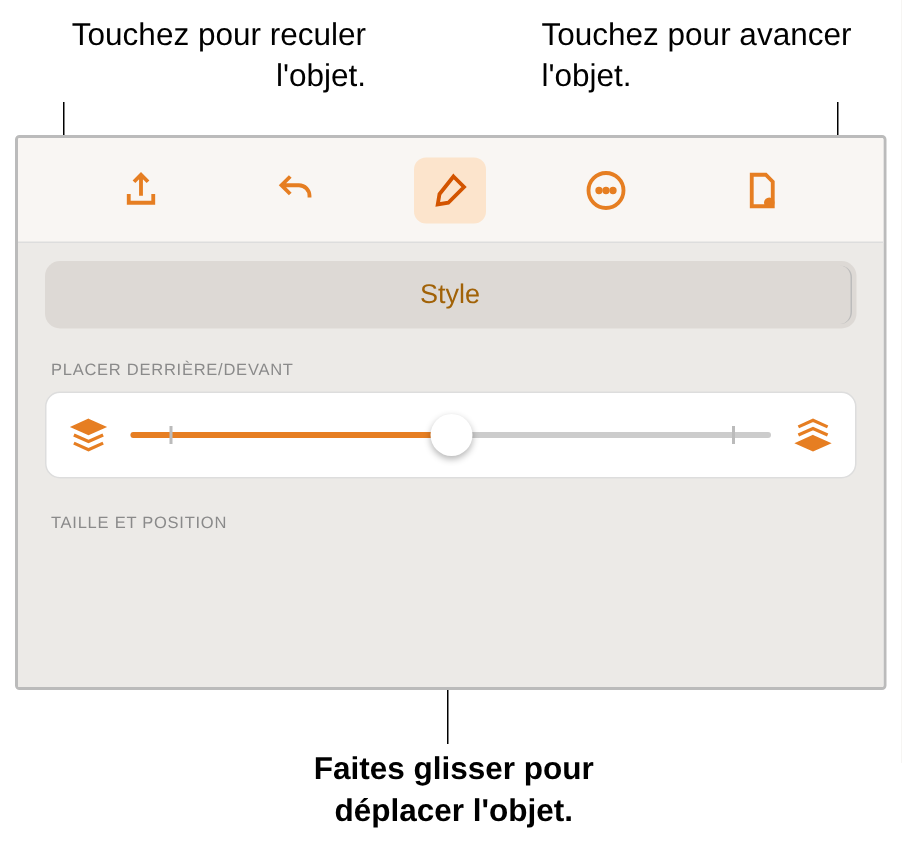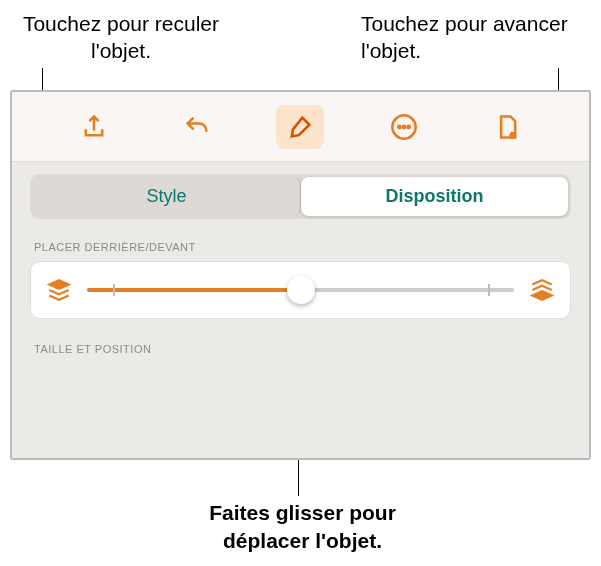--- a/index.html
+++ b/index.html
@@ -14,21 +14,21 @@
       height: 566px;
       position: relative;
     }
     .callout {
       position: absolute;
       font-size: 21px;
       color: #000;
       line-height: 1.3;
       text-align: center;
     }
-    .callout-tl { top: 10px; left: 11px; width: 220px; text-align: center; }
+    .callout-tl { top: 10px; left: 24px; width: 220px; text-align: right; }
     .callout-tr { top: 10px; right: 20px; width: 220px; text-align: left; }
     .callout-b  { bottom: 12px; left: 4px; right: 0; margin: 0 auto; width: 260px; font-weight: bold; }
     .callout-line {
       position: absolute;
       background: #000;
     }
     .cl1 { left: 42px; top: 68px; width: 1px; height: 276px; }
     .cl2 { right: 42px; top: 68px; width: 1px; height: 276px; }
     .cl3 { left: 298px; top: 356px; width: 1px; height: 140px; }
 
@@ -76,21 +76,21 @@
       background: #ddd9d5;
       border-radius: 10px;
       padding: 3px;
       margin-bottom: 22px;
     }
     .seg {
       flex: 1;
       text-align: center;
       padding: 9px 0;
       font-size: 18px;
-      color: #0f766e;
+      color: #a16207;
       border-radius: 8px;
     }
     .seg.sep {
       border-right: 1px solid #bbb;
     }
     .seg.active {
       background: #fff;
       font-weight: 600;
       box-shadow: 0 1px 3px rgba(0,0,0,0.15);
     }
@@ -201,21 +201,20 @@
       <svg width="28" height="28" viewBox="0 0 24 24">
         <path d="M7 3h8l4 4v14H7z"></path>
           <circle cx="17" cy="19" r="3" fill="#e67e22" stroke="none"></circle>
       </svg>
     </div>
   </div>
 
   <div class="panel">
     <div class="segmented">
       <div class="seg sep">Style</div>
-      <div class="seg active">Disposition</div>
     </div>
 
     <div class="section-title">PLACER DERRIÈRE/DEVANT</div>
 
     <div class="slider-row">
       <div class="layer-btn">
         <svg width="26" height="26" viewBox="0 0 24 24">
           <path d="M12 3l9 4-9 4-9-4 9-4z" fill="#e67e22" stroke="#e67e22"></path>
           <path d="M3 12l9 4 9-4"></path>
           <path d="M3 17l9 4 9-4"></path>

